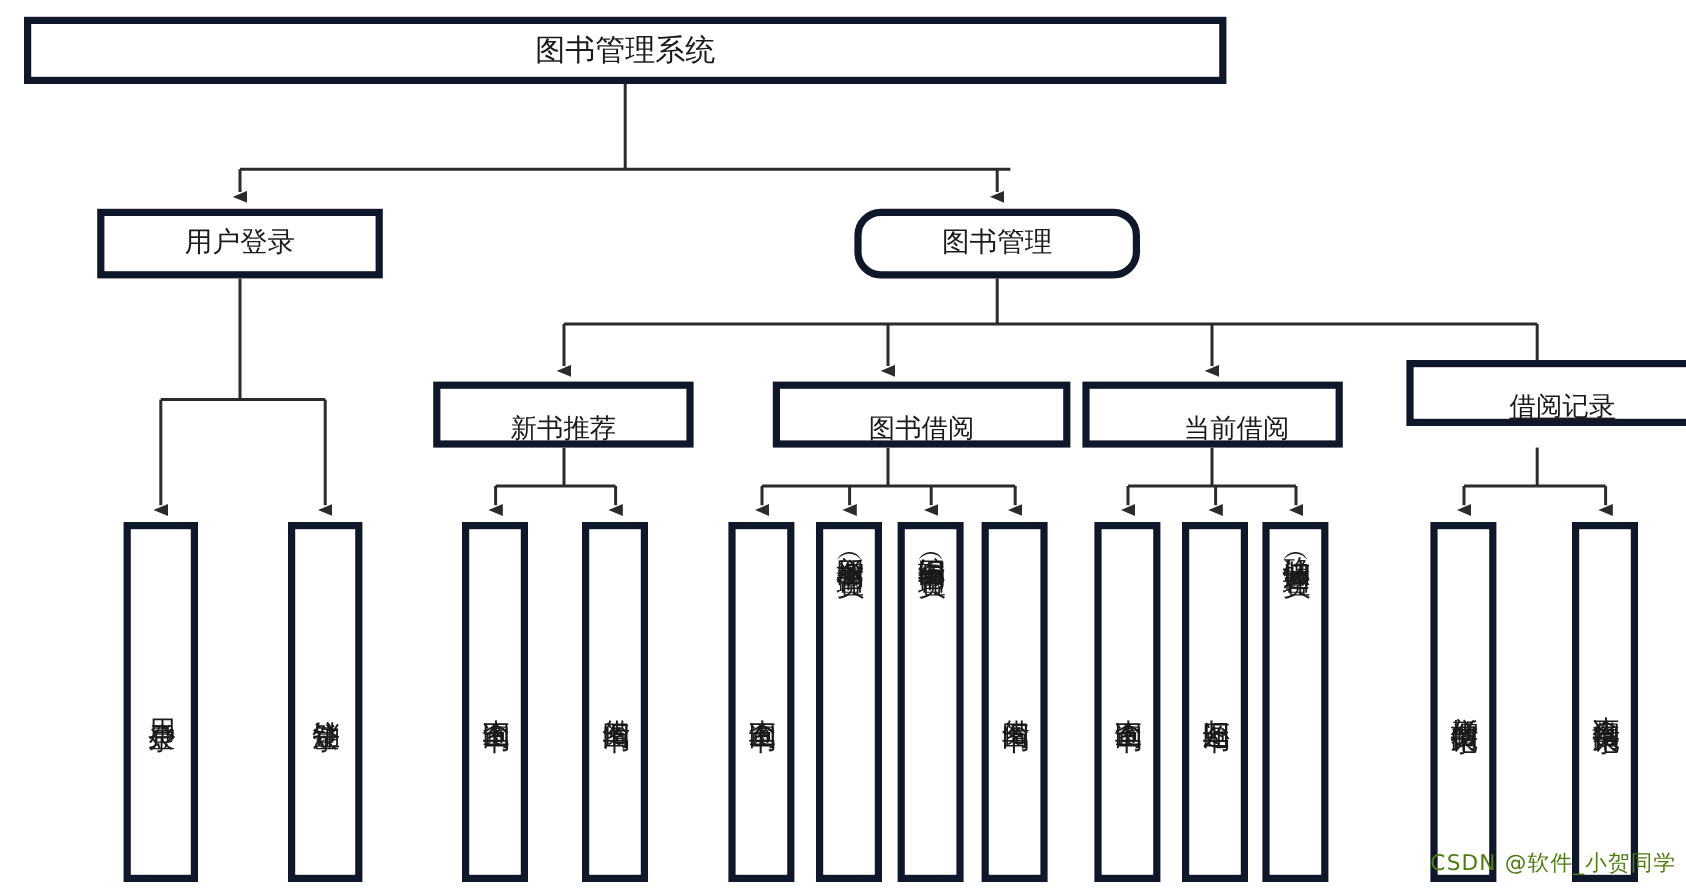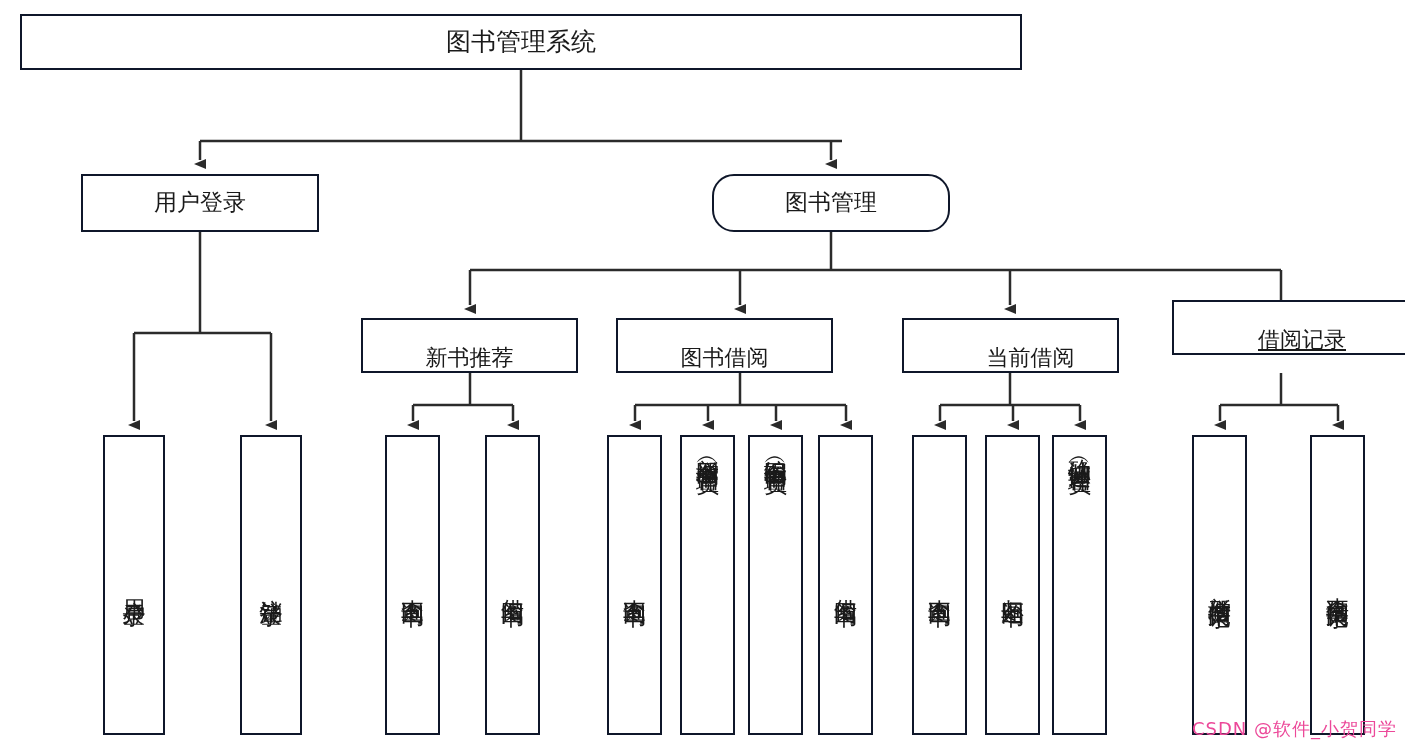--- a/index.html
+++ b/index.html
@@ -21,21 +21,21 @@
     position: absolute;
     left: 0;
     top: 0;
     width: 1405px;
     height: 747px;
     pointer-events: none;
   }
   .node {
     position: absolute;
     box-sizing: border-box;
-    border: 2px solid #0f172a;
+    border: 6px solid #0f172a;
     background: #ffffff;
     display: flex;
     align-items: center;
     justify-content: center;
     color: #1a1a1a;
   }
   .node .label {
     display: block;
     text-align: center;
     line-height: 1.18;
@@ -57,23 +57,23 @@
     line-height: 1.0;
     white-space: nowrap;
   }
   .node-leaf.center-text {
     align-items: center;
     padding-top: 0;
   }
   #watermark {
     position: absolute;
     right: 8px;
-    bottom: 6px;
+    bottom: 16px;
     font-size: 18px;
-    color: #ec4899;
+    color: #4d7c0f;
     letter-spacing: 1px;
     white-space: nowrap;
     padding-left: 44px;
   }
 </style>
 </head>
 <body>
 
 <div id="canvas">
 
@@ -134,21 +134,21 @@
   <div class="node node-l1" style="left:81px; top:174px; width:238px; height:58px;">
     <span class="label">用户登录</span>
   </div>
   <div class="node node-l1" style="left:712px; top:174px; width:238px; height:58px;border-radius:22px;">
     <span class="label">图书管理</span>
   </div>
 
   <div class="node node-l2" style="left:361px; top:318px; width:217px; height:55px;">
     <span class="label">新书推荐</span>
   </div>
-  <div class="node node-l2" style="left:616px; top:318px; width:217px; height:55px;">
+  <div class="node node-l2" style="left:644px; top:318px; width:248px; height:55px;">
     <span class="label">图书借阅</span>
   </div>
   <div class="node node-l2" style="left:902px; top:318px; width:217px; height:55px;padding-left:40px;">
     <span class="label">当前借阅</span>
   </div>
   <div class="node node-l2" style="left:1172px; top:300px; width:260px; height:55px;text-decoration:underline;">
     <span class="label">借阅记录</span>
   </div>
 
   <div class="node node-leaf center-text" style="left:103px; top:435px; width:62px; height:300px;">

